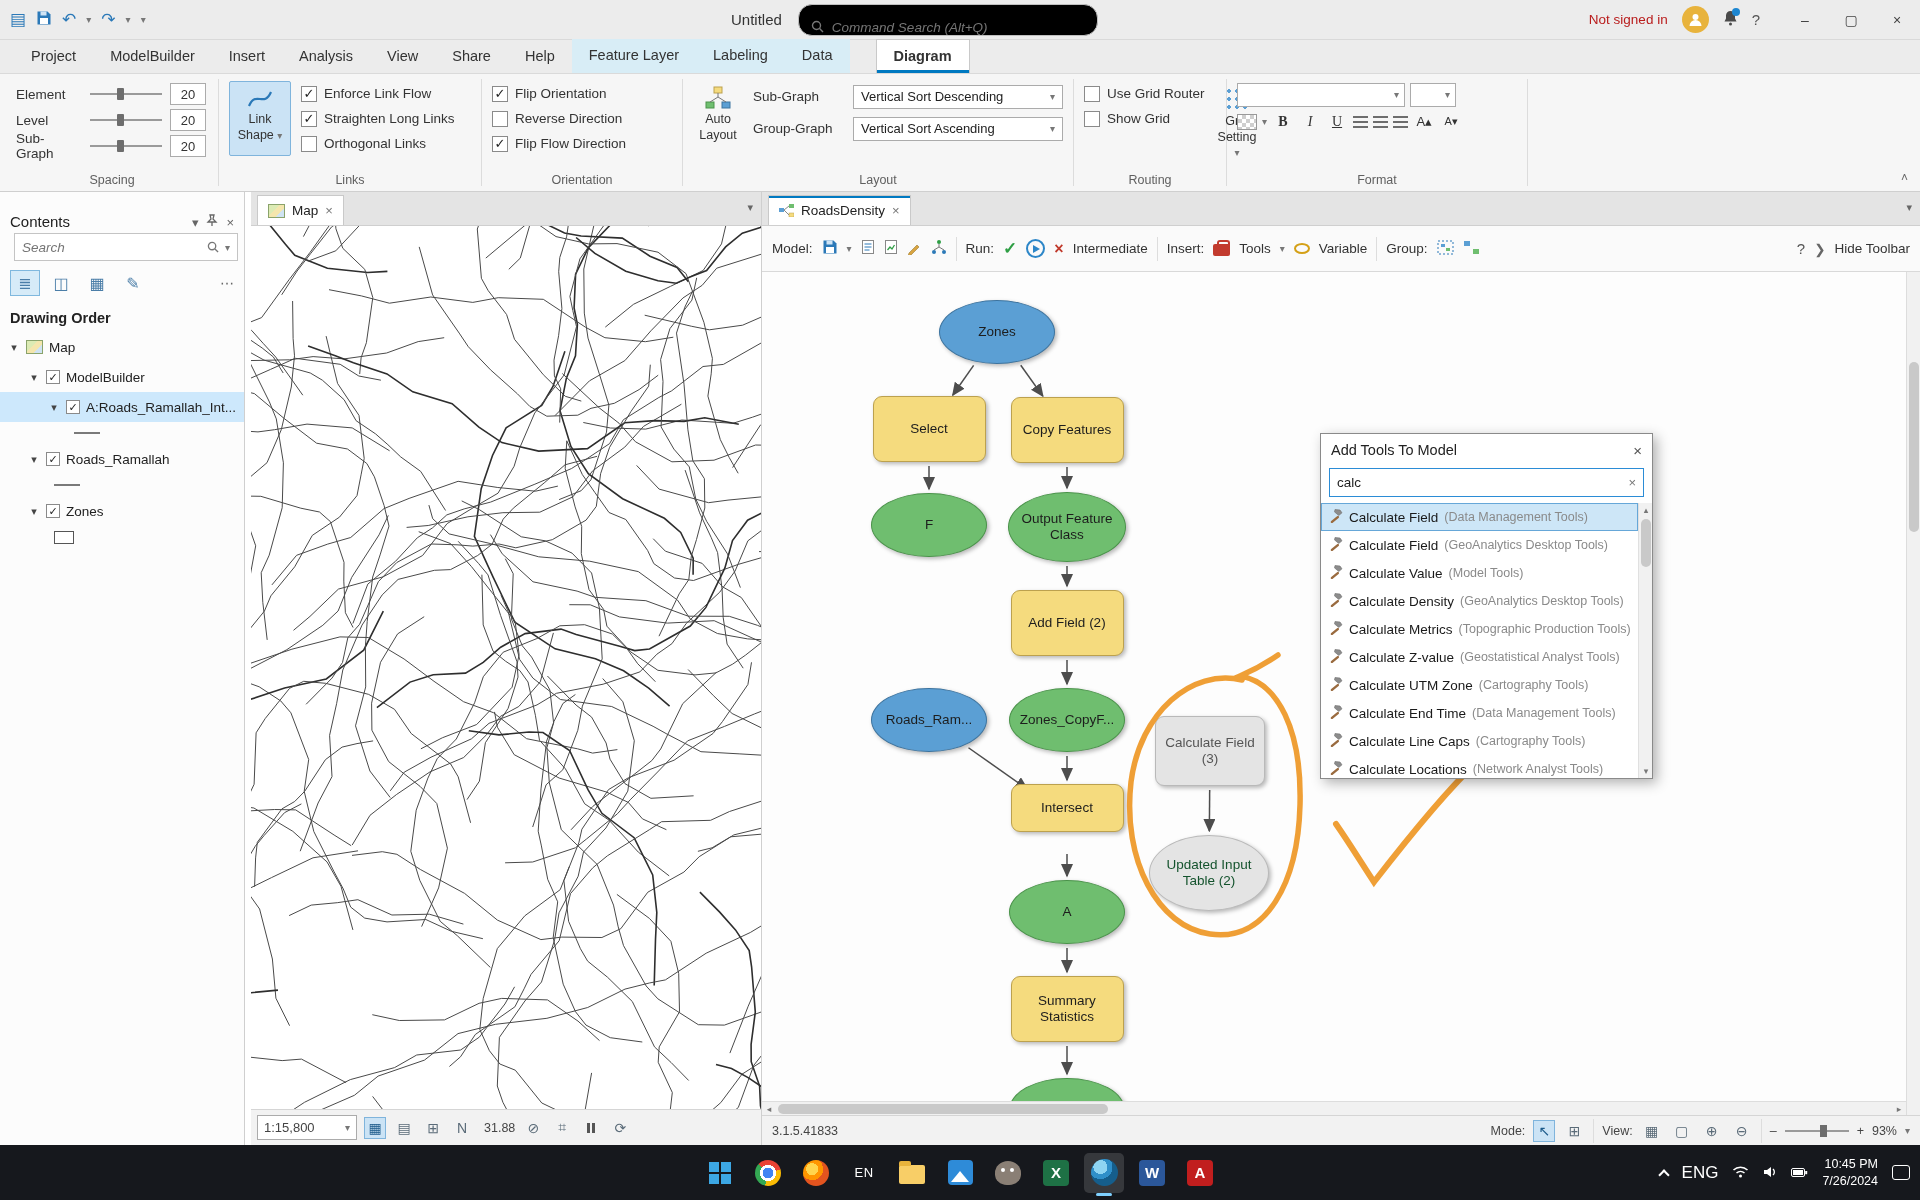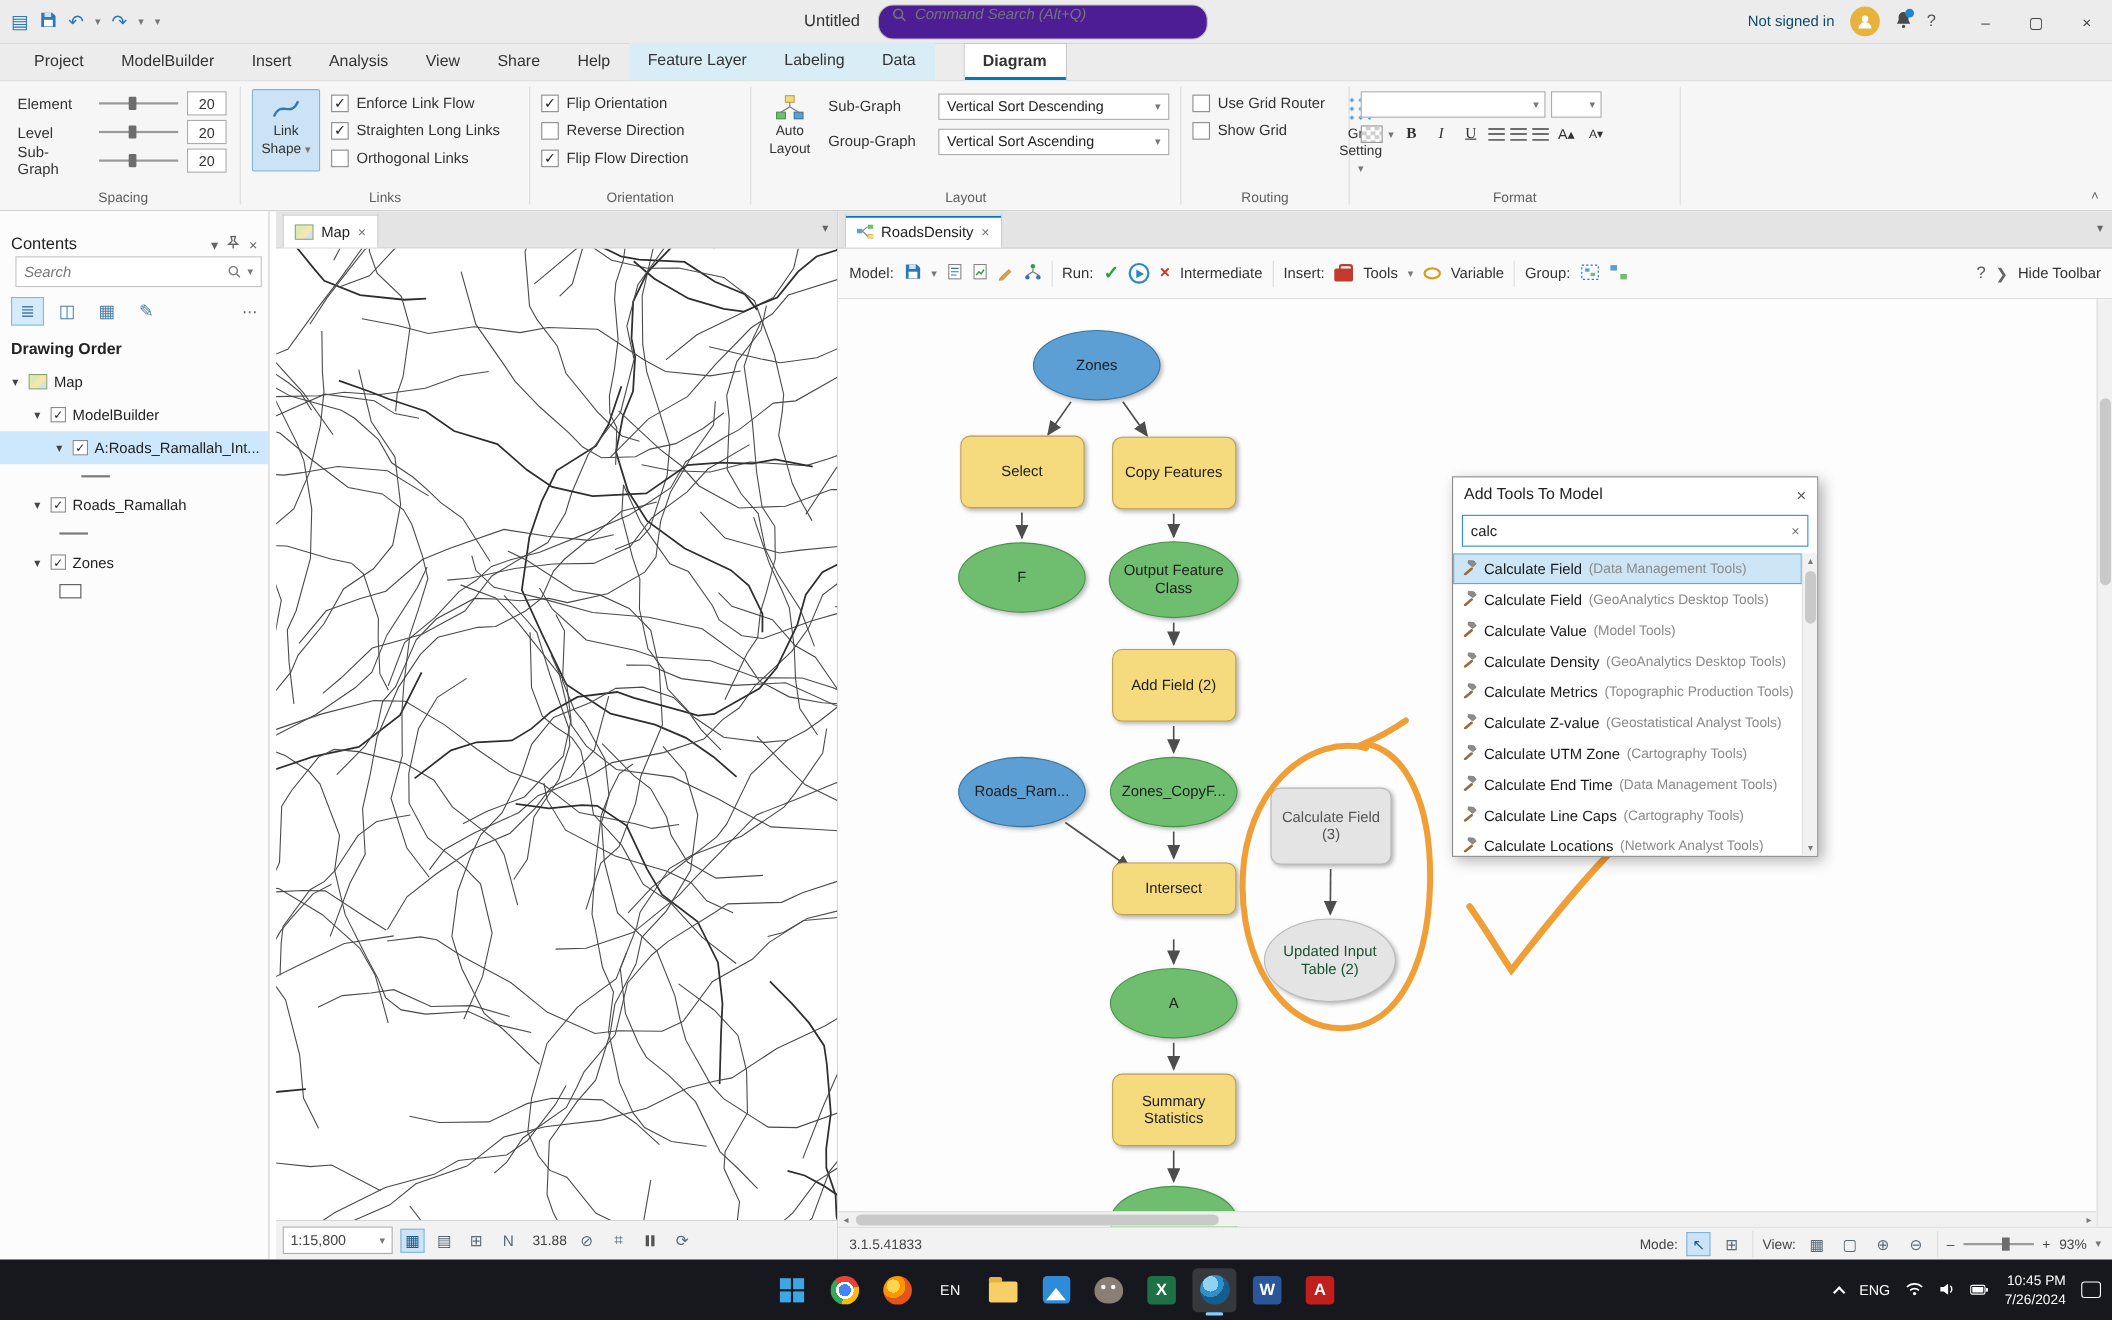--- a/index.html
+++ b/index.html
@@ -10,24 +10,24 @@
     --node-tool:#F5DB7E; --node-tool-b:#BCA14E; --node-derived:#6FBE6F; --node-derived-b:#4A934A;
     --node-gray:#E4E4E4; --node-gray-b:#B9B9B9; --annot:#EE9A2B; --sel:#CDE6F7;
   }
   
   #titlebar{position:absolute;left:0;top:0;width:1920px;height:40px;background:#ECECEC;border-bottom:1px solid #D9D9D9;display:flex;align-items:center;}
   .qat{display:flex;align-items:center;gap:10px;padding-left:10px;width:240px;}
   .qat .gi{color:#2B79B8;font-size:17px;line-height:1;cursor:default;}
   .caret{font-size:10px;color:#777;}
   .tb-center{flex:1;display:flex;align-items:center;justify-content:center;gap:16px;}
   .tb-title{font-size:15px;color:#333;}
-  .cmd-search{width:300px;height:27px;border:1px solid #BFBFBF;border-radius:14px;background:#4c1d95;display:flex;align-items:flex-end;gap:8px;padding:15px 12px;}
+  .cmd-search{width:300px;height:27px;border:1px solid #BFBFBF;border-radius:14px;background:#000000;display:flex;align-items:flex-start;gap:8px;padding:15px 12px;}
   .cmd-search input{border:none;outline:none;flex:1;font-style:italic;color:#8a8a8a;font-size:13.5px;background:transparent;font-family:inherit;}
   .tb-right{display:flex;align-items:center;gap:14px;padding-right:0;}
-  .signin{font-size:13.5px;color:#0c4a6e;}
+  .signin{font-size:13.5px;color:#b91c1c;}
   .avatar{width:27px;height:27px;border-radius:50%;background:#E8B33C;display:flex;align-items:center;justify-content:center;}
   .bell{position:relative;}
   .bell .dot{position:absolute;right:-2px;top:-2px;width:8px;height:8px;border-radius:50%;background:#1C86D1;}
   .help-q{font-size:15px;color:#555;}
   .winbtns{display:flex;height:40px;margin-left:8px;}
   .winbtn{width:46px;height:40px;display:flex;align-items:center;justify-content:center;font-size:14px;color:#444;}
   
   #ribbon-tabs{position:absolute;left:0;top:40px;width:1920px;height:34px;background:#ECECEC;display:flex;align-items:flex-end;padding-left:14px;border-bottom:1px solid #DADADA;}
   .tab{padding:0 17px;line-height:33px;font-size:14.5px;color:#333;white-space:nowrap;}
   .ctx-tabs{display:flex;}
@@ -166,21 +166,21 @@
   .folder::before{content:"";position:absolute;top:-4px;left:0;width:12px;height:5px;background:#E8B33C;border-radius:2px 2px 0 0;}
   .photos{width:25px;height:25px;border-radius:4px;background:#2E8BD8;position:relative;overflow:hidden;}
   .photos::after{content:"";position:absolute;bottom:3px;left:3px;border-left:9px solid transparent;border-right:9px solid transparent;border-bottom:11px solid #fff;}
   .gimp{width:26px;height:24px;border-radius:50% 50% 45% 45%;background:#8a7f75;position:relative;}
   .gimp::after{content:"";position:absolute;left:6px;top:7px;width:4px;height:4px;border-radius:50%;background:#fff;box-shadow:9px 0 0 #fff;}
   .sq-letter{width:26px;height:26px;border-radius:4px;color:#fff;font-weight:bold;font-size:15px;display:flex;align-items:center;justify-content:center;}
   .excel{background:#1E7145;} .word{background:#2B579A;} .acrobat{background:#C11E1E;}
   .arcgis{width:27px;height:27px;border-radius:50%;background:radial-gradient(circle at 35% 30%,#8ED4F2 0 7px,#2F8FC9 7px 12px,#155E8C 12px);}
   .tray{position:absolute;right:10px;display:flex;align-items:center;gap:14px;color:#fff;}
   .tray-chev{width:8px;height:8px;border-left:2px solid #fff;border-top:2px solid #fff;transform:rotate(45deg);margin-top:4px;}
-  .tray-lang{font-size:13px;}
+  .tray-lang{font-size:17px;}
   .clock{text-align:right;font-size:12.5px;line-height:1.35;}
   .notif{width:18px;height:15px;border:1.5px solid #fff;border-radius:3px;}
 </style>
 </head>
 <body>
 
 <div id="titlebar">
   <div class="qat">
     <span class="gi">▤</span>
     <span class="gi">

